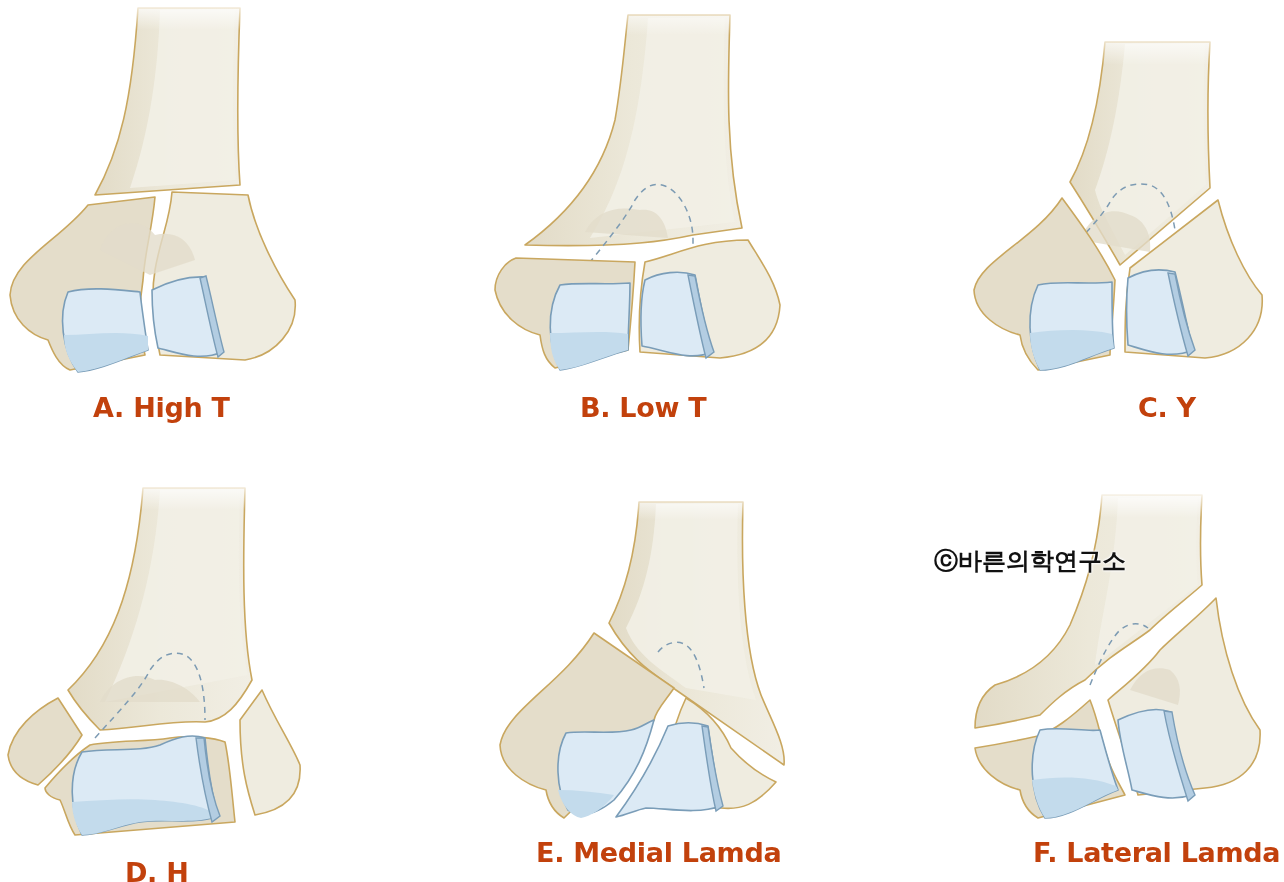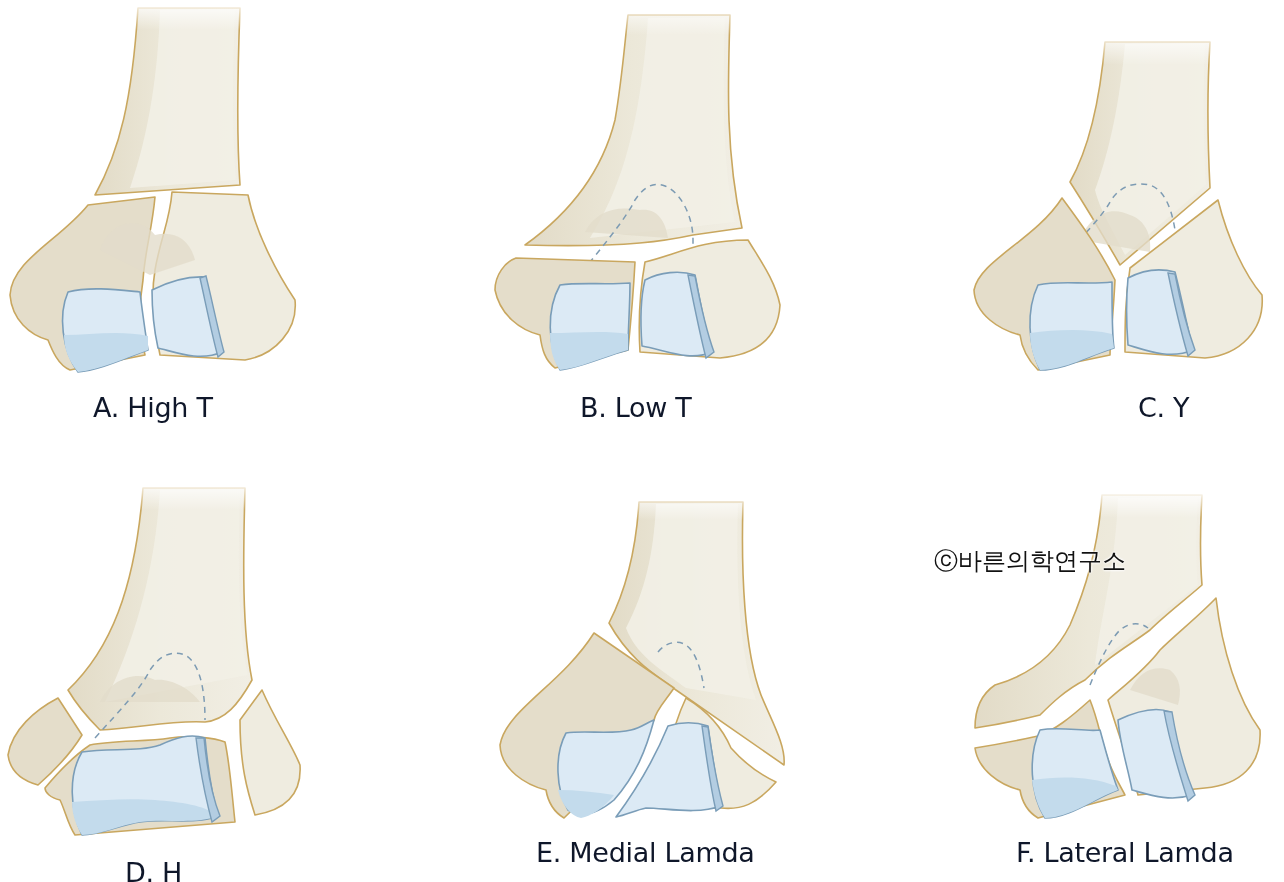--- a/index.html
+++ b/index.html
@@ -1,20 +1,20 @@
 <!DOCTYPE html>
 <html><head>
 <meta charset="utf-8">
 <style>
   html, body { margin: 0; padding: 0; background: #ffffff; }
   body { width: 1284px; height: 882px; position: relative; overflow: hidden; font-family: "DejaVu Sans", "Liberation Sans", sans-serif; }
   .panel { position: absolute; }
   .panel svg { position: absolute; left: 0; top: 0; overflow: visible; }
-  .caption { position: absolute; font-size: 27px; color: #0f172a; white-space: nowrap; letter-spacing: -0.3px; font-family: "DejaVu Sans", sans-serif; font-weight: 400; }
-  .watermark { position: absolute; left: 934px; top: 545px; font-size: 24px; font-weight: normal; color: #111; white-space: nowrap; text-shadow: 0 0 3px #fff, 0 0 3px #fff, 0 0 2px #fff; font-family: "DejaVu Sans", sans-serif; }
+  .caption { position: absolute; font-size: 27px; color: #c2410c; white-space: nowrap; letter-spacing: -0.3px; font-family: "DejaVu Sans", sans-serif; font-weight: 700; }
+  .watermark { position: absolute; left: 934px; top: 545px; font-size: 24px; font-weight: bold; color: #111; white-space: nowrap; text-shadow: 0 0 3px #fff, 0 0 3px #fff, 0 0 2px #fff; font-family: "DejaVu Sans", sans-serif; }
   .bone { fill: url(#boneGrad); stroke: #c9a75f; stroke-width: 1.6; stroke-linejoin: round; }
   .bone-dark { fill: #e4ddca; stroke: #c9a75f; stroke-width: 1.6; stroke-linejoin: round; }
   .bone-light { fill: #efece0; stroke: #c9a75f; stroke-width: 1.6; stroke-linejoin: round; }
   .shade { fill: #e2dccb; opacity: 0.8; }
   .hl { fill: #f2f0e6; opacity: 0.9; }
   .cart { fill: #dceaf5; stroke: #7a9db8; stroke-width: 1.6; stroke-linejoin: round; }
   .cart-shade { fill: #c3dbec; }
   .cart-rim { fill: #b3cde2; stroke: #7a9db8; stroke-width: 1.4; }
   .dash { fill: none; stroke: #7d9bb3; stroke-width: 1.5; stroke-dasharray: 6 5; }
   .fade { fill: url(#fadeTop); }
@@ -126,16 +126,16 @@
     <path class="dash" d="M130,195 C140,170 150,150 160,140 C170,132 180,132 188,138"></path>
     <path class="bone-dark" d="M15,258 C40,254 60,250 78,246 C95,240 110,228 130,210 C138,230 140,245 145,260 C150,280 160,295 165,305 L78,328 C68,322 62,312 60,300 C40,295 18,280 15,258 Z"></path>
     <path class="bone-light" d="M148,210 C165,195 185,180 200,160 C215,145 240,125 256,108 C262,160 278,210 300,240 C302,275 280,295 245,298 L178,305 C172,280 160,250 148,210 Z"></path>
     <path class="shade" d="M170,200 C180,180 195,175 210,180 C220,188 222,200 218,215 Z"></path>
     <path class="cart" d="M80,240 C100,236 125,242 140,240 C145,258 150,278 158,300 C135,308 110,328 85,328 C70,305 68,265 80,240 Z"></path>
     <path class="cart-shade" d="M72,290 C100,286 130,286 156,296 L158,300 C135,308 110,328 85,328 C78,318 74,304 72,290 Z"></path>
     <path class="cart" d="M158,230 C175,222 195,216 210,222 C215,250 222,280 232,305 C210,312 190,305 172,300 C168,278 160,255 158,230 Z"></path>
     <path class="cart-rim" d="M204,221 L212,222 C217,252 224,280 235,305 L228,311 C220,285 210,255 204,221 Z"></path>
     <path class="fade" d="M130,0 L260,0 L260,28 L130,28 Z"></path>
   </svg>
-  <div class="caption" style="left:56px;top:347px;">F. Lateral Lamda</div>
+  <div class="caption" style="left:73px;top:347px;">F. Lateral Lamda</div>
 </div>
 
 <div class="watermark">ⓒ바른의학연구소</div>
 
 </body></html>

